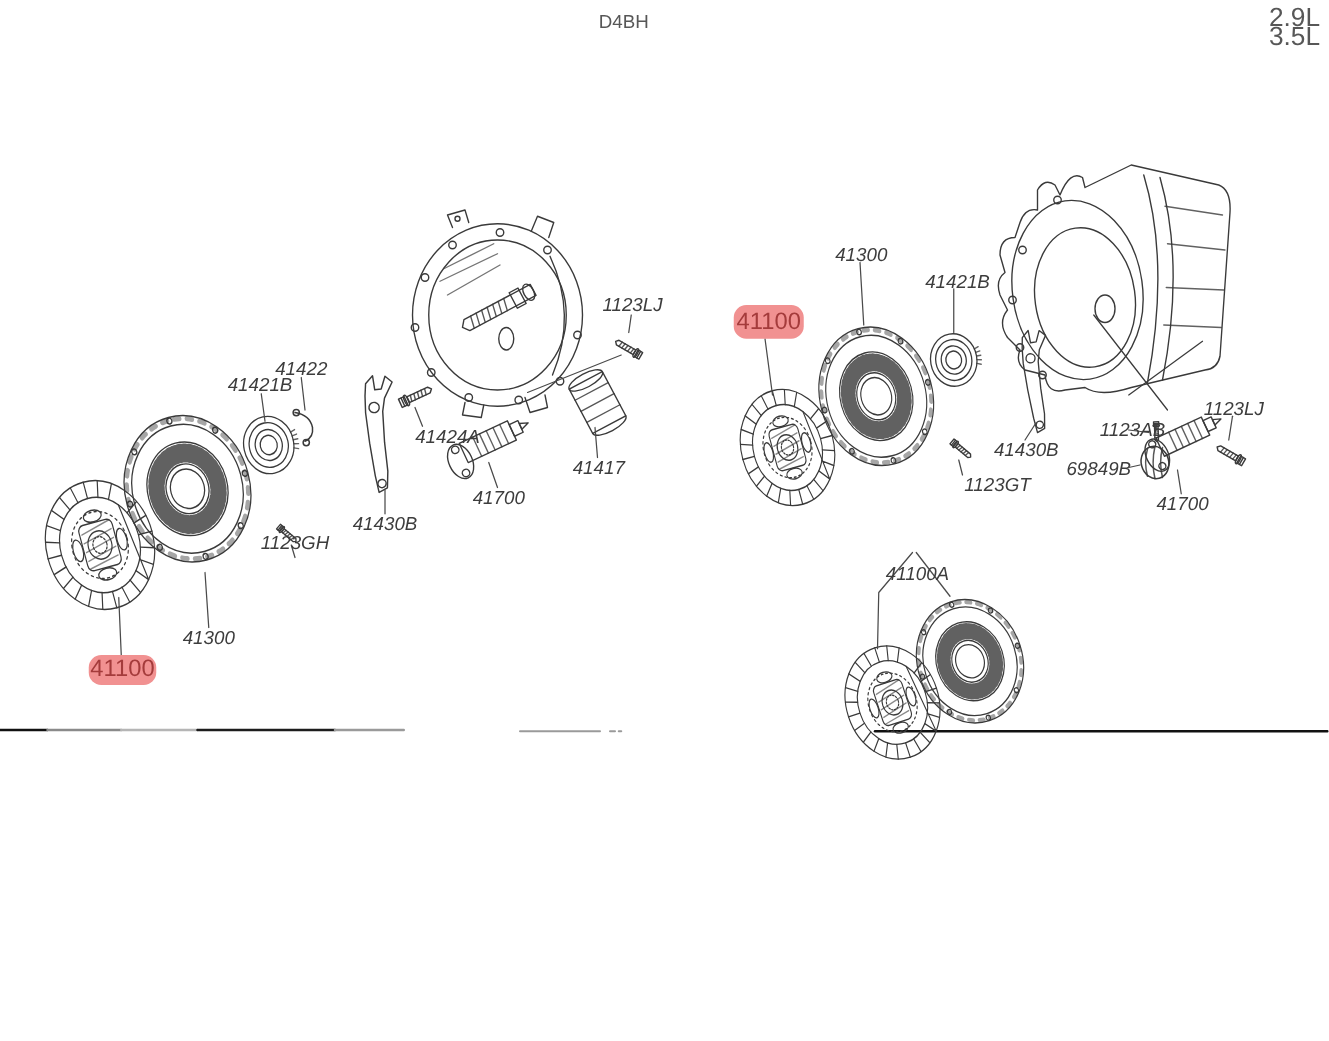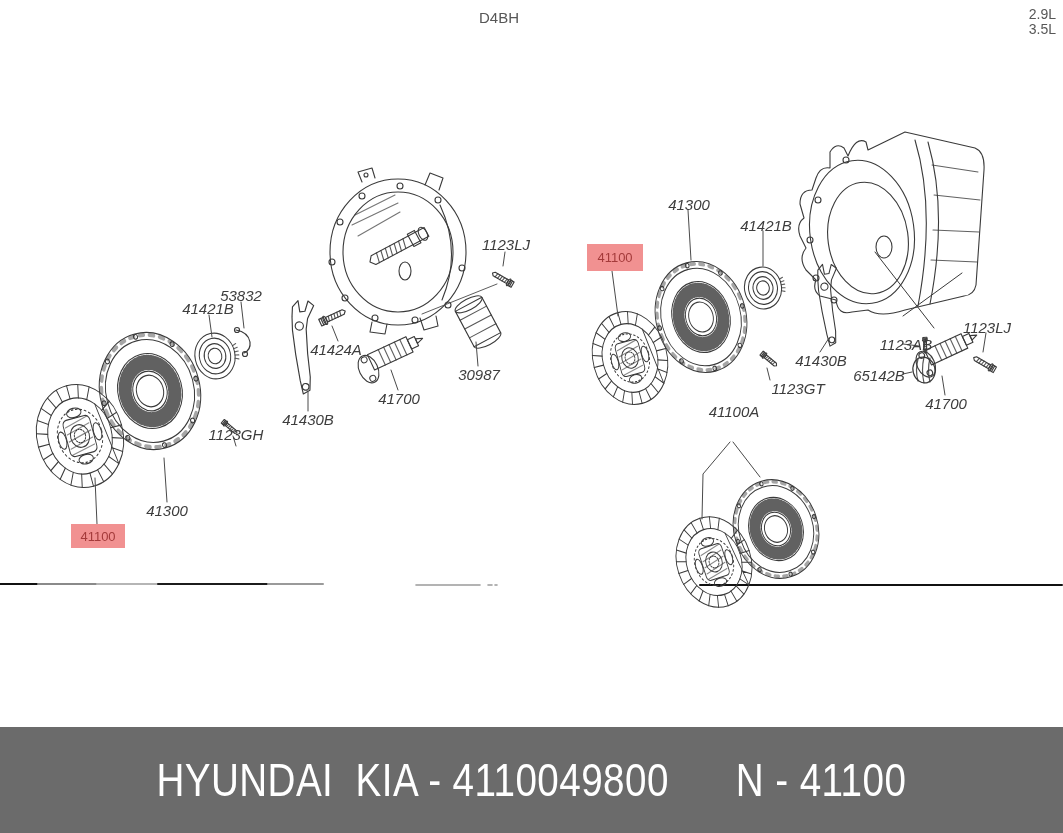--- a/index.html
+++ b/index.html
@@ -7,23 +7,23 @@
     --line-art:#3a3a3a; --footer-bg:#6b6b6b; --footer-text:#ffffff; --muted-text:#575757;
   }
   *{margin:0;padding:0;box-sizing:border-box;}
   html,body{background:#fff;}
   .page{position:relative;width:1063px;height:833px;background:#fff;overflow:hidden;
         font-family:"Liberation Sans","DejaVu Sans",sans-serif;}
   .diagram-svg{position:absolute;left:0;top:0;}
   .lbl{position:absolute;font-size:15px;color:var(--label-text);white-space:nowrap;
        transform:translateX(-50%);line-height:1.1;font-style:italic;}
   .hl{position:absolute;background:var(--highlight-bg);color:var(--highlight-text);
-      font-size:13px;display:flex;align-items:center;justify-content:center;}
+      font-size:19px;display:flex;align-items:center;justify-content:center;border-radius:10px;}
   .top-note{position:absolute;font-size:15px;color:var(--muted-text);}
-  .variants{position:absolute;right:7px;top:7px;text-align:right;font-size:14px;
+  .variants{position:absolute;right:7px;top:7px;text-align:right;font-size:21px;
             color:var(--muted-text);line-height:1.0;}
   .variants div{line-height:15px;}
   .footer{position:absolute;left:0;top:727px;width:1063px;height:106px;
           background:var(--footer-bg);display:flex;align-items:center;justify-content:center;}
   .footer span{color:var(--footer-text);font-size:46px;white-space:pre;
                transform:scaleX(0.84);transform-origin:center;letter-spacing:0.5px;}
 </style>
 </head>
 <body>
 
@@ -223,35 +223,32 @@
   <div class="top-note" style="left:479px;top:9px">D4BH</div>
 
   <div class="variants">
     <div>2.9L</div>
     <div>3.5L</div>
   </div>
 
   <div class="hl" style="left:71px;top:524px;width:54px;height:24px">41100</div>
   <div class="lbl" style="left:167px;top:503px">41300</div>
   <div class="lbl" style="left:208px;top:301px">41421B</div>
-  <div class="lbl" style="left:241px;top:288px">53832</div>
-  <div class="lbl" style="left:336px;top:342px">41424A</div>
+  <div class="lbl" style="left:241px;top:288px">41422</div>
+  <div class="lbl" style="left:358px;top:342px">41424A</div>
   <div class="lbl" style="left:308px;top:412px">41430B</div>
   <div class="lbl" style="left:236px;top:427px">1123GH</div>
   <div class="lbl" style="left:506px;top:237px">1123LJ</div>
   <div class="lbl" style="left:399px;top:391px">41700</div>
-  <div class="lbl" style="left:479px;top:367px">30987</div>
+  <div class="lbl" style="left:479px;top:367px">41417</div>
 
   <div class="hl" style="left:587px;top:244px;width:56px;height:27px">41100</div>
   <div class="lbl" style="left:689px;top:197px">41300</div>
   <div class="lbl" style="left:766px;top:218px">41421B</div>
   <div class="lbl" style="left:798px;top:381px">1123GT</div>
   <div class="lbl" style="left:821px;top:353px">41430B</div>
   <div class="lbl" style="left:906px;top:337px">1123AB</div>
   <div class="lbl" style="left:987px;top:320px">1123LJ</div>
-  <div class="lbl" style="left:879px;top:368px">65142B</div>
+  <div class="lbl" style="left:879px;top:368px">69849B</div>
   <div class="lbl" style="left:946px;top:396px">41700</div>
-  <div class="lbl" style="left:734px;top:404px">41100A</div>
-
-  <div class="footer">
-    <span>HYUNDAI  KIA - 4110049800      N - 41100</span>
-  </div>
+  <div class="lbl" style="left:734px;top:452px">41100A</div>
+
 </div>
 
 </body></html>

